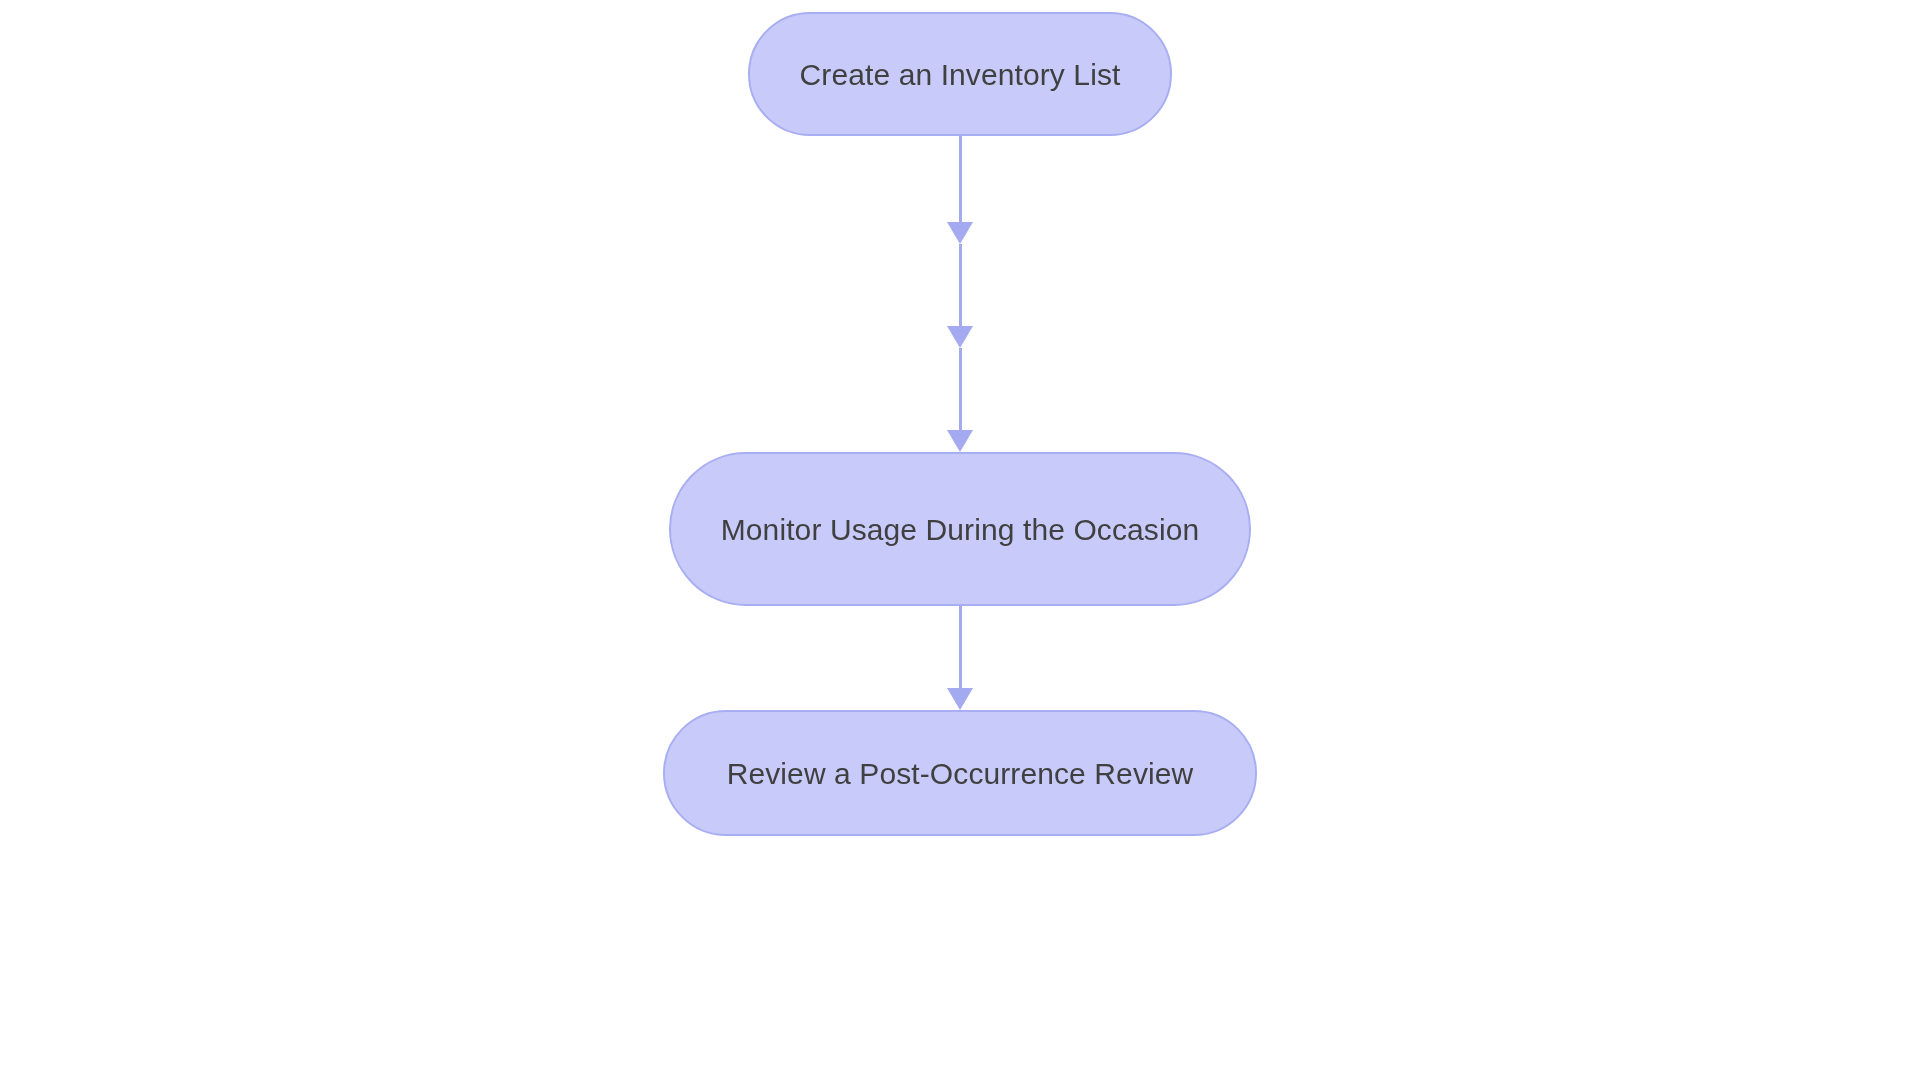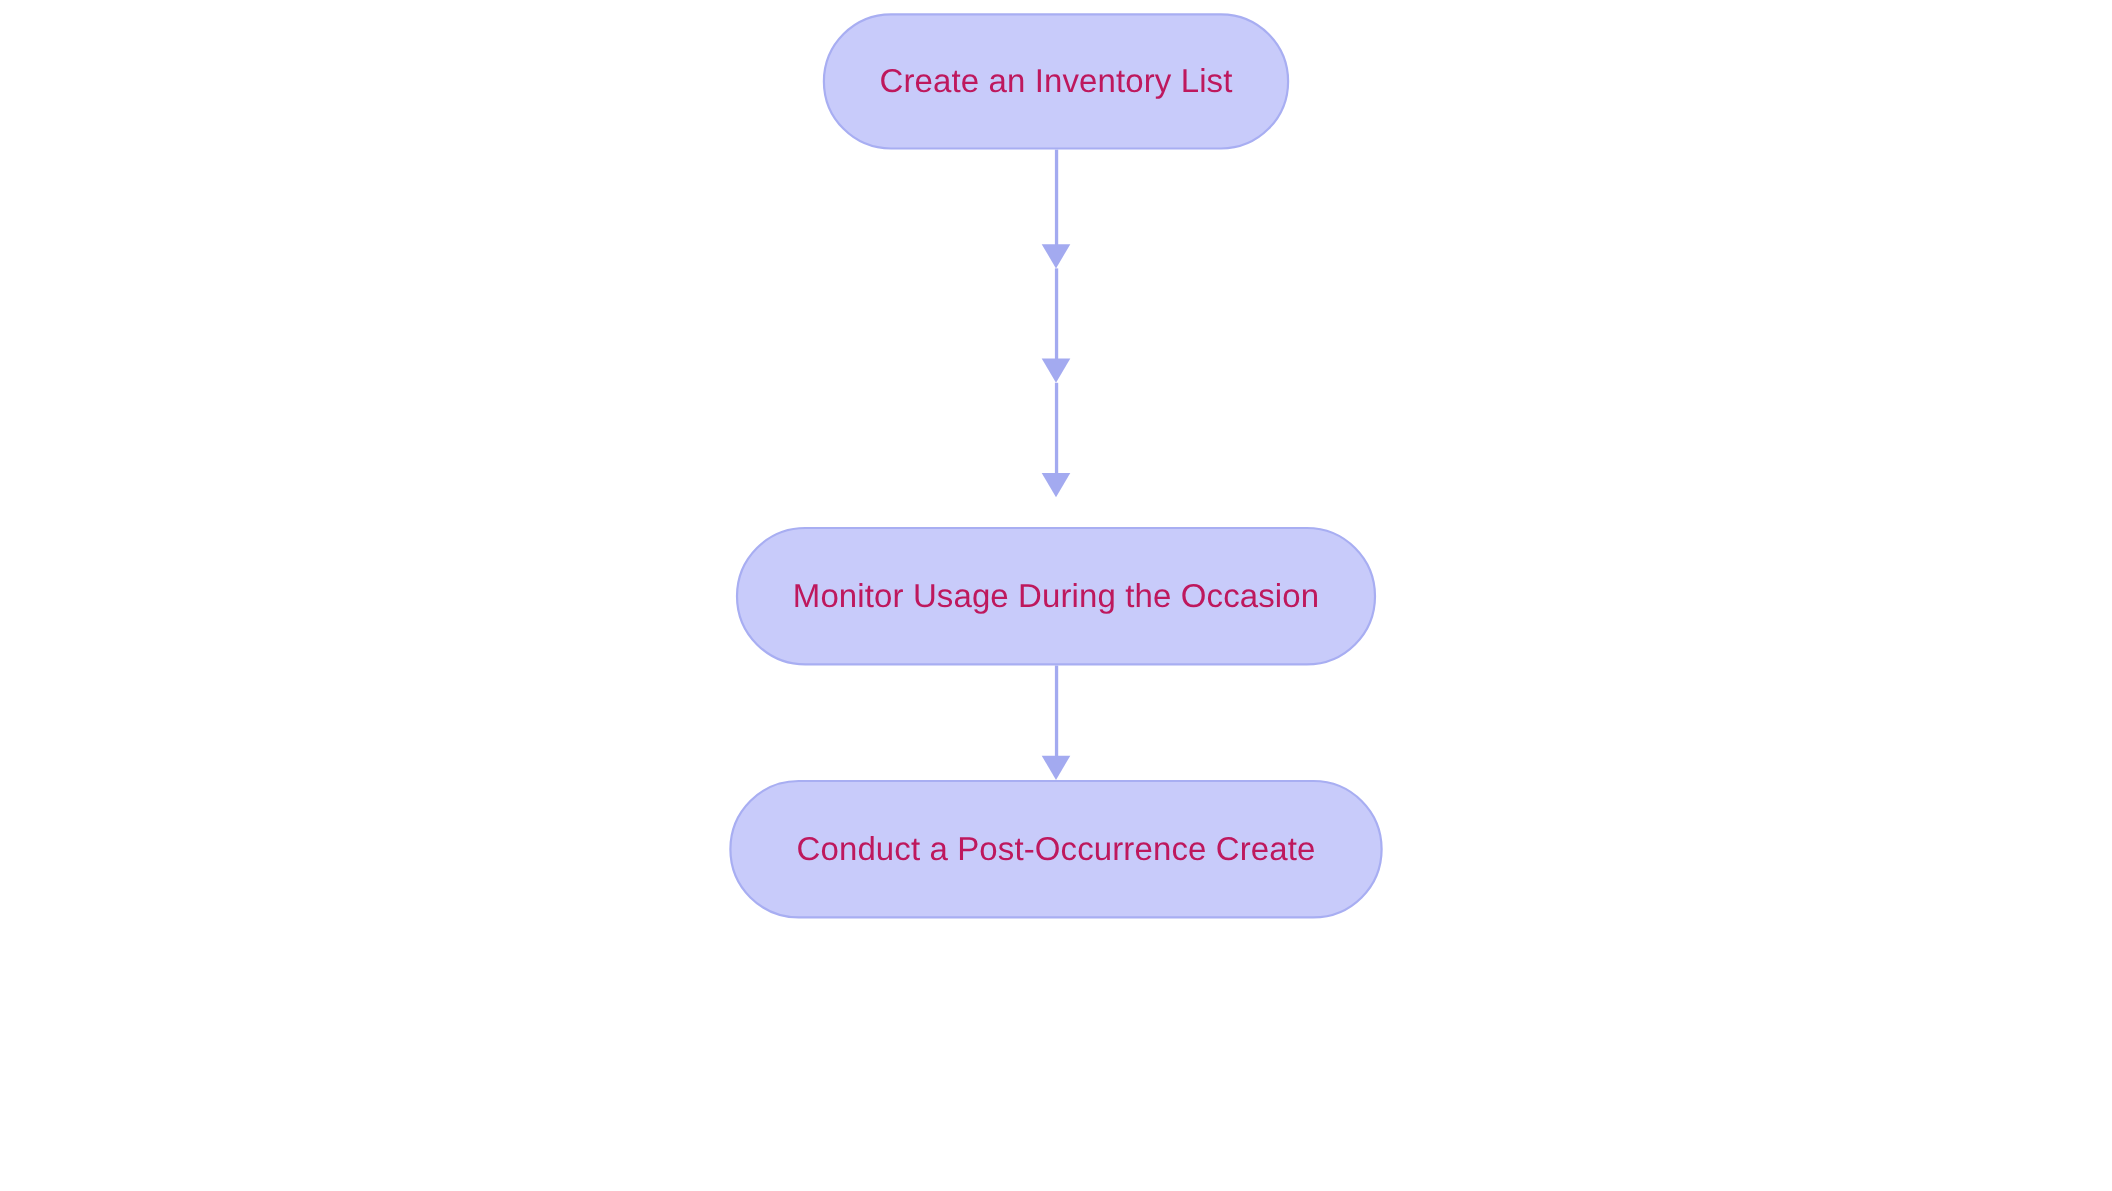--- a/index.html
+++ b/index.html
@@ -39,34 +39,34 @@
     border: 2px solid #a8aef2;
     border-radius: 9999px;
     display: flex;
     align-items: center;
     justify-content: center;
     text-align: center;
     padding: 0 46px;
   }
 
   .node-label {
-    color: #be185d;
+    color: #404040;
     font-family: "Liberation Sans", "DejaVu Sans", sans-serif;
     font-size: 30px;
     font-weight: 400;
     letter-spacing: 0.1px;
     line-height: 1.1;
     white-space: nowrap;
   }
 
   
   .node-1 { width: 424px; height: 124px; }
   .node-2 { width: 580px; height: 124px; }
   .node-3 { width: 477px; height: 124px; }
-  .node-4 { width: 582px; height: 126px; margin-top: 27px; }
+  .node-4 { width: 582px; height: 154px; }
   .node-5 { width: 594px; height: 126px; }
 
   .connector {
     position: relative;
     width: 30px;
     height: 104px;
     display: flex;
     flex-direction: column;
     align-items: center;
   }
@@ -120,17 +120,17 @@
     <div class="node node-4">
       <span class="node-label">Monitor Usage During the Occasion</span>
     </div>
 
     <div class="connector conn-4">
       <div class="stem"></div>
       <div class="head"></div>
     </div>
 
     <div class="node node-5">
-      <span class="node-label">Conduct a Post-Occurrence Create</span>
+      <span class="node-label">Review a Post-Occurrence Review</span>
     </div>
 
   </div>
 </div>
 
 </body></html>

